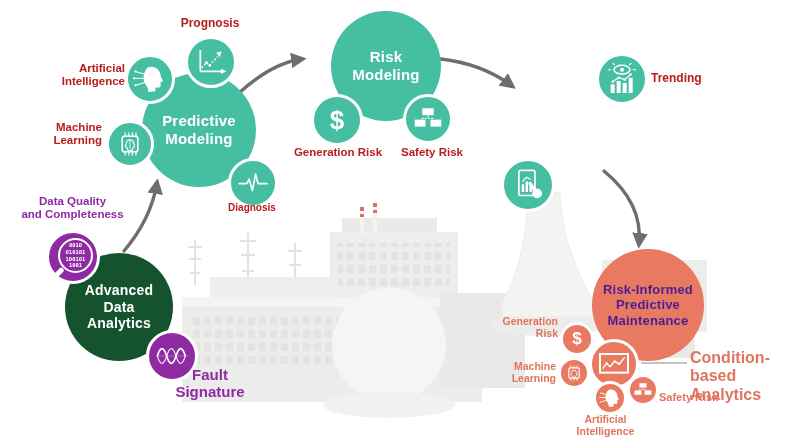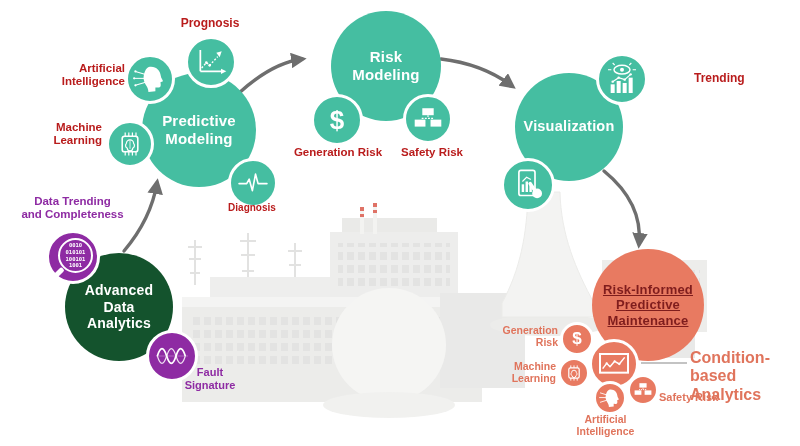--- a/index.html
+++ b/index.html
@@ -11,21 +11,21 @@
   .arrows-svg{position:absolute;left:0;top:0;z-index:1;pointer-events:none;}
 
   
   .stage{
     position:absolute;border-radius:50%;display:flex;align-items:center;justify-content:center;
     text-align:center;color:#fff;font-weight:bold;z-index:2;
     white-space:pre-line;line-height:1.18;letter-spacing:.2px;
   }
   .stage.teal{background:#45BEA1;}
   .stage.purple{background:#14532d;}
-  .stage.salmon{background:#E87A61;color:#7f1d1d;text-decoration:underline;}
+  .stage.salmon{background:#E87A61;color:#4c1d95;}
 
   
   .sat{
     position:absolute;border-radius:50%;border:3px solid #fff;box-sizing:border-box;
     display:flex;align-items:center;justify-content:center;z-index:3;
   }
   .sat.teal{background:#45BEA1;}
   .sat.purple{background:#8E2BA3;}
   .sat.salmon{background:#E87A61;}
 
@@ -118,23 +118,20 @@
   </svg>
 
   <div class="stage teal" style="left:142px;top:73px;width:114px;height:114px;font-size:15px;">
     <span>Predictive
 Modeling</span>
   </div>
   <div class="stage teal" style="left:331px;top:11px;width:110px;height:110px;font-size:15px;">
     <span>Risk
 Modeling</span>
   </div>
-  <div class="stage teal" style="left:515px;top:73px;width:108px;height:108px;font-size:14.5px;">
-    <span>Visualization</span>
-  </div>
   <div class="stage purple" style="left:65px;top:253px;width:108px;height:108px;font-size:14px;">
     <span>Advanced
 Data
 Analytics</span>
   </div>
   <div class="stage salmon" style="left:592px;top:249px;width:112px;height:112px;font-size:13px;">
     <span>Risk-Informed
 Predictive
 Maintenance</span>
   </div>
@@ -216,21 +213,21 @@
         <rect x="31" y="36" width="6" height="15"></rect>
         <rect x="40" y="28" width="6" height="23"></rect>
       </g>
       <polyline points="16,34 25,28 34,31 43,23" stroke="#fff" stroke-width="1.8" fill="none"></polyline>
       <circle cx="16" cy="34" r="1.8" fill="#fff"></circle>
         <circle cx="25" cy="28" r="1.8" fill="#fff"></circle>
       <circle cx="34" cy="31" r="1.8" fill="#fff"></circle>
         <circle cx="43" cy="23" r="1.8" fill="#fff"></circle>
     </svg>
   </div>
-  <div class="lbl teal t-l" style="left:651px;top:72px;width:70px;font-size:12px;margin-left:43px;">Trending</div>
+  <div class="lbl teal t-l" style="left:651px;top:72px;width:70px;font-size:12px;">Trending</div>
 
   <div class="sat teal" style="left:501px;top:158px;width:54px;height:54px;">
     <svg width="42" height="42" viewBox="0 0 60 60">
       <rect x="17" y="9" width="23" height="36" rx="3" stroke="#fff" stroke-width="2.4" fill="none"></rect>
       <g fill="#fff">
         <rect x="21" y="29" width="3.5" height="11"></rect>
         <rect x="26.5" y="25" width="3.5" height="15"></rect>
         <rect x="32" y="27" width="3.5" height="13"></rect>
       </g>
       <polyline points="22,25 28,19 34,22" stroke="#fff" stroke-width="1.6" fill="none"></polyline>
@@ -241,50 +238,50 @@
 
   <div class="sat purple" style="left:46px;top:230px;width:54px;height:54px;">
     <div class="dq-lens">
       <div class="dq-binary">0010
 010101
 100101
 1001</div>
     </div>
     <div class="dq-handle"></div>
   </div>
-  <div class="lbl purple t-c" style="left:5px;top:195px;width:135px;font-size:11.5px;">Data Trending
+  <div class="lbl purple t-c" style="left:5px;top:195px;width:135px;font-size:11.5px;">Data Quality
 and Completeness</div>
 
   <div class="sat purple" style="left:146px;top:330px;width:52px;height:52px;">
     <svg width="40" height="40" viewBox="0 0 60 60">
       <path d="M6 30 H54" stroke="#fff" stroke-width="0.8" opacity="0.55"></path>
       <path d="M8 30 Q15 8 22 30 T36 30 T50 30" stroke="#fff" stroke-width="2.6" fill="none"></path>
       <path d="M8 30 Q15 52 22 30 T36 30 T50 30" stroke="#fff" stroke-width="1.8" fill="none" opacity="0.85"></path>
     </svg>
   </div>
-  <div class="lbl purple t-c" style="left:170px;top:366px;width:80px;font-size:11px;">Fault
+  <div class="lbl purple t-c" style="left:170px;top:366px;width:80px;font-size:15px;">Fault
 Signature</div>
 
   <div class="sat salmon" style="left:589px;top:339px;width:50px;height:50px;">
     <svg width="40" height="40" viewBox="0 0 60 60">
       <rect x="9" y="15" width="42" height="28" stroke="#fff" stroke-width="3" fill="none"></rect>
       <polyline points="13,37 19,29 24,34 31,26 38,30 46,20" stroke="#fff" stroke-width="2.2" fill="none" stroke-linejoin="round"></polyline>
       <circle cx="19" cy="29" r="1.7" fill="#fff"></circle>
         <circle cx="31" cy="26" r="1.7" fill="#fff"></circle>
         <circle cx="38" cy="30" r="1.7" fill="#fff"></circle>
     </svg>
   </div>
   <div class="connector" style="left:641px;top:362px;width:46px;"></div>
   <div class="lbl salmon t-l" style="left:690px;top:349px;width:110px;font-size:16px;">Condition-based
 Analytics</div>
 
   <div class="sat salmon" style="left:560px;top:322px;width:34px;height:34px;">
     <span class="dollar small">$</span>
   </div>
-  <div class="lbl salmon t-r" style="left:496px;top:324px;width:62px;font-size:10.5px;">Generation
+  <div class="lbl salmon t-r" style="left:496px;top:315px;width:62px;font-size:10.5px;">Generation
 Risk</div>
 
   <div class="sat salmon" style="left:558px;top:357px;width:32px;height:32px;">
     <svg width="24" height="24" viewBox="0 0 60 60">
       <rect x="17" y="17" width="26" height="26" rx="4" stroke="#fff" stroke-width="3" fill="none"></rect>
       <g stroke="#fff" stroke-width="2.4">
         <path d="M22 11 V17 M30 11 V17 M38 11 V17"></path>
         <path d="M22 43 V49 M30 43 V49 M38 43 V49"></path>
       </g>
       <path d="M24 29 a6 6 0 0 1 12 0 a5 5 0 0 1 -1.5 8 a4.5 4.5 0 0 1 -9 0 a5 5 0 0 1 -1.5 -8" stroke="#fff" stroke-width="2.4" fill="none"></path>

